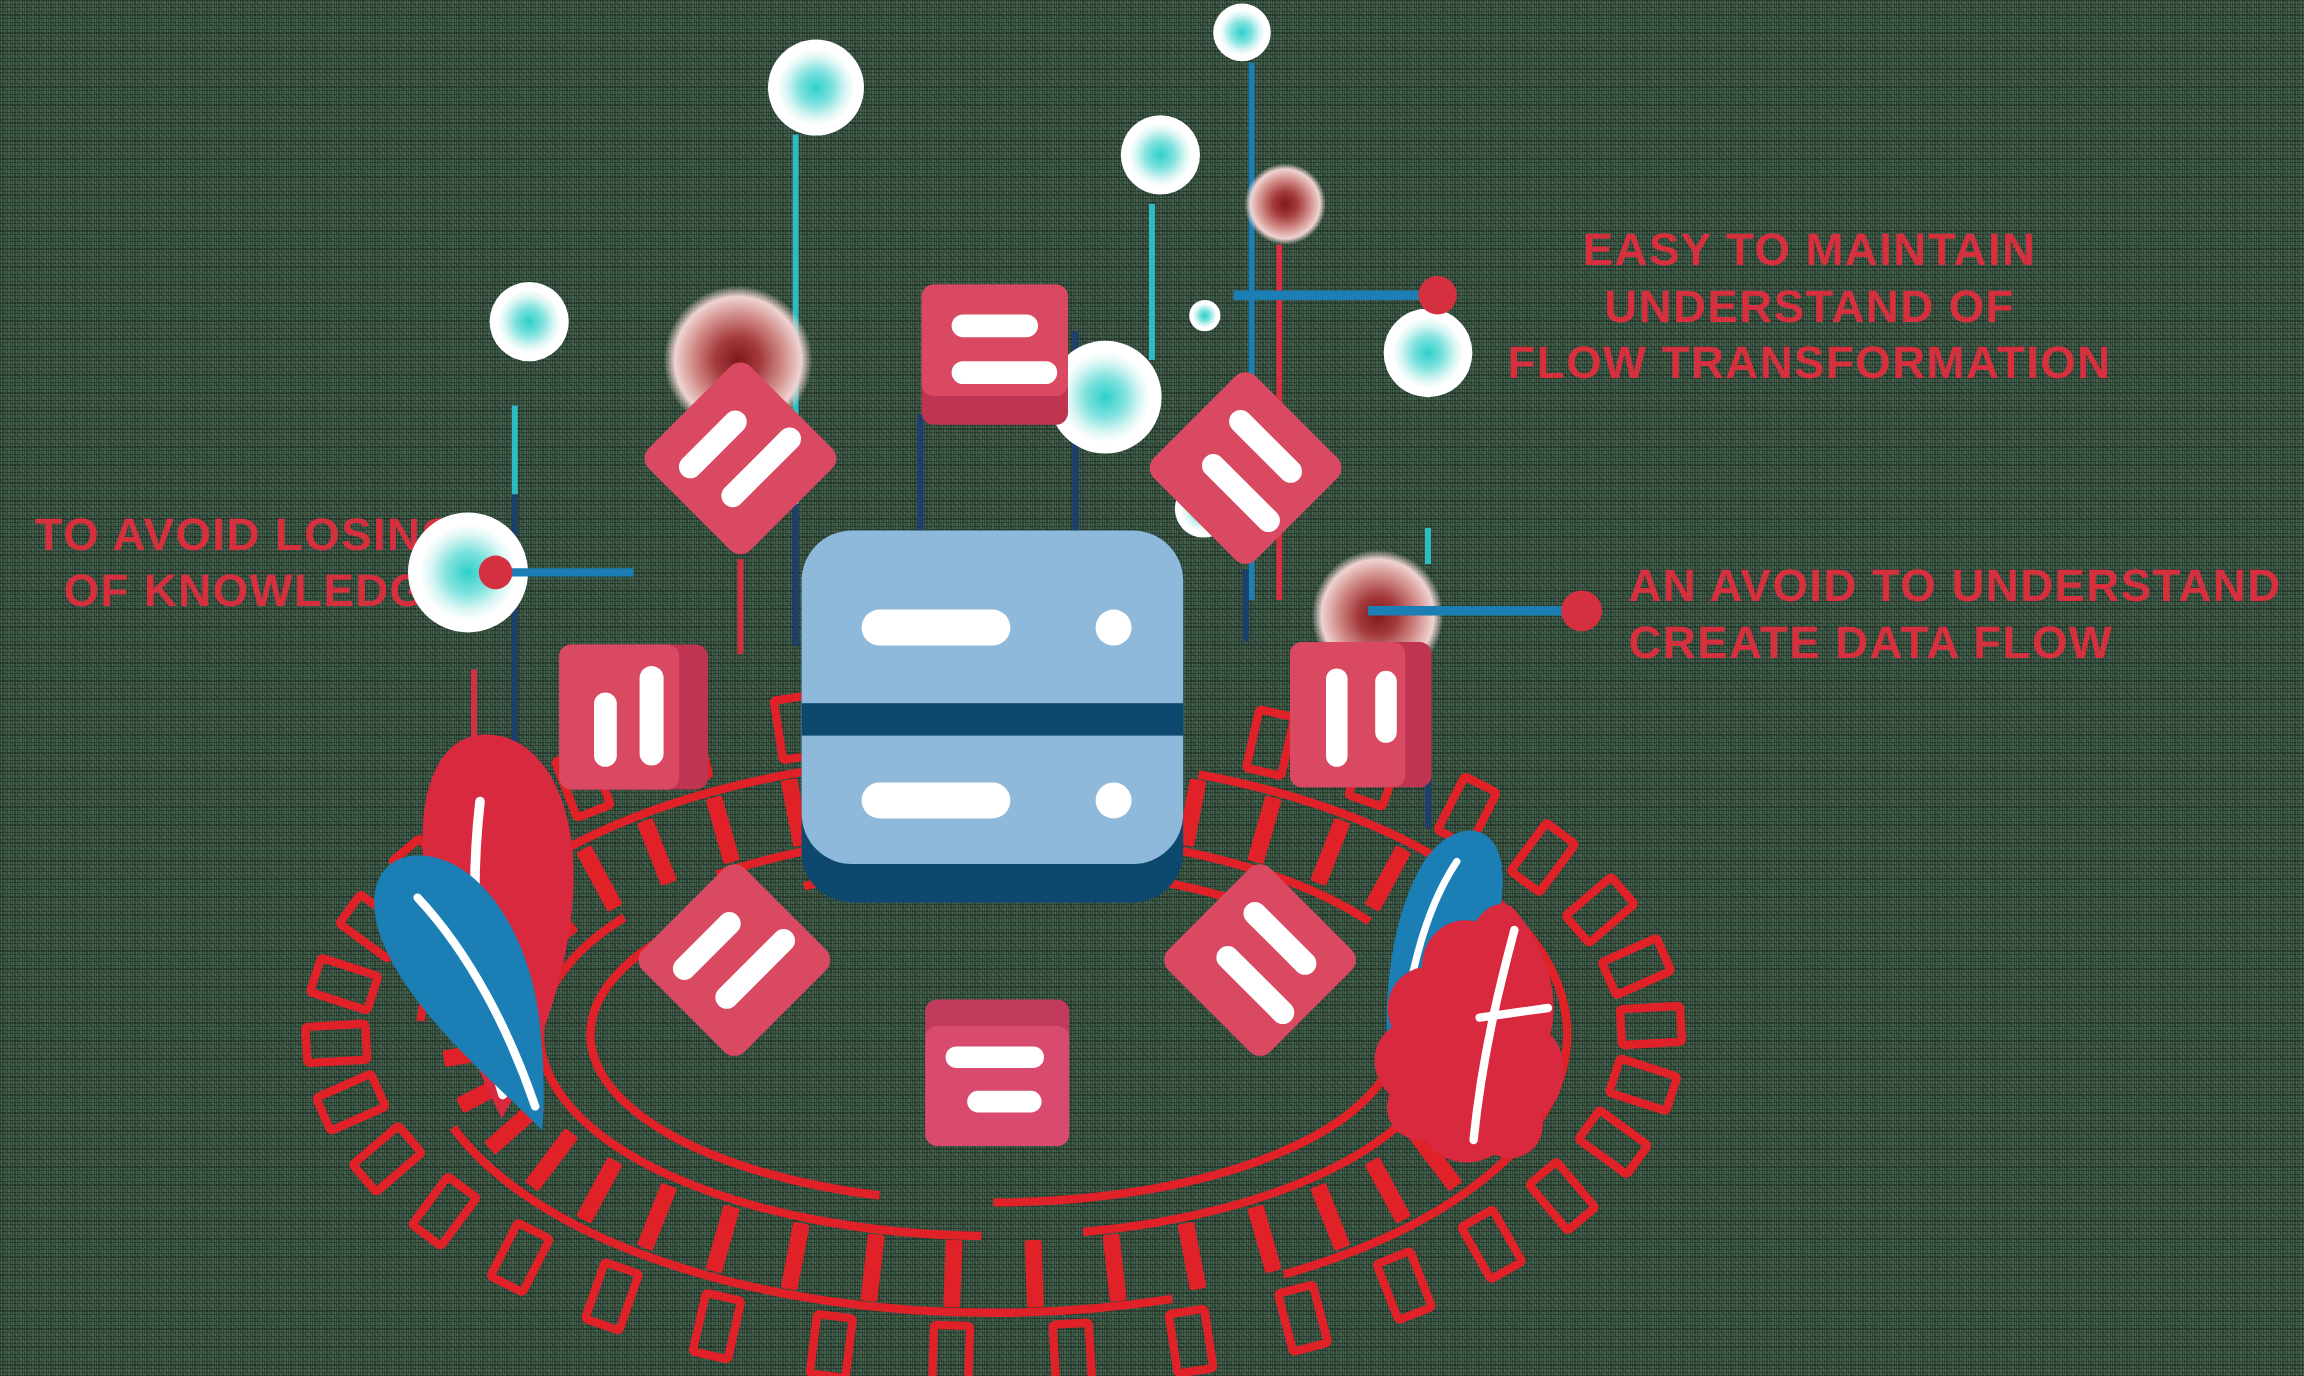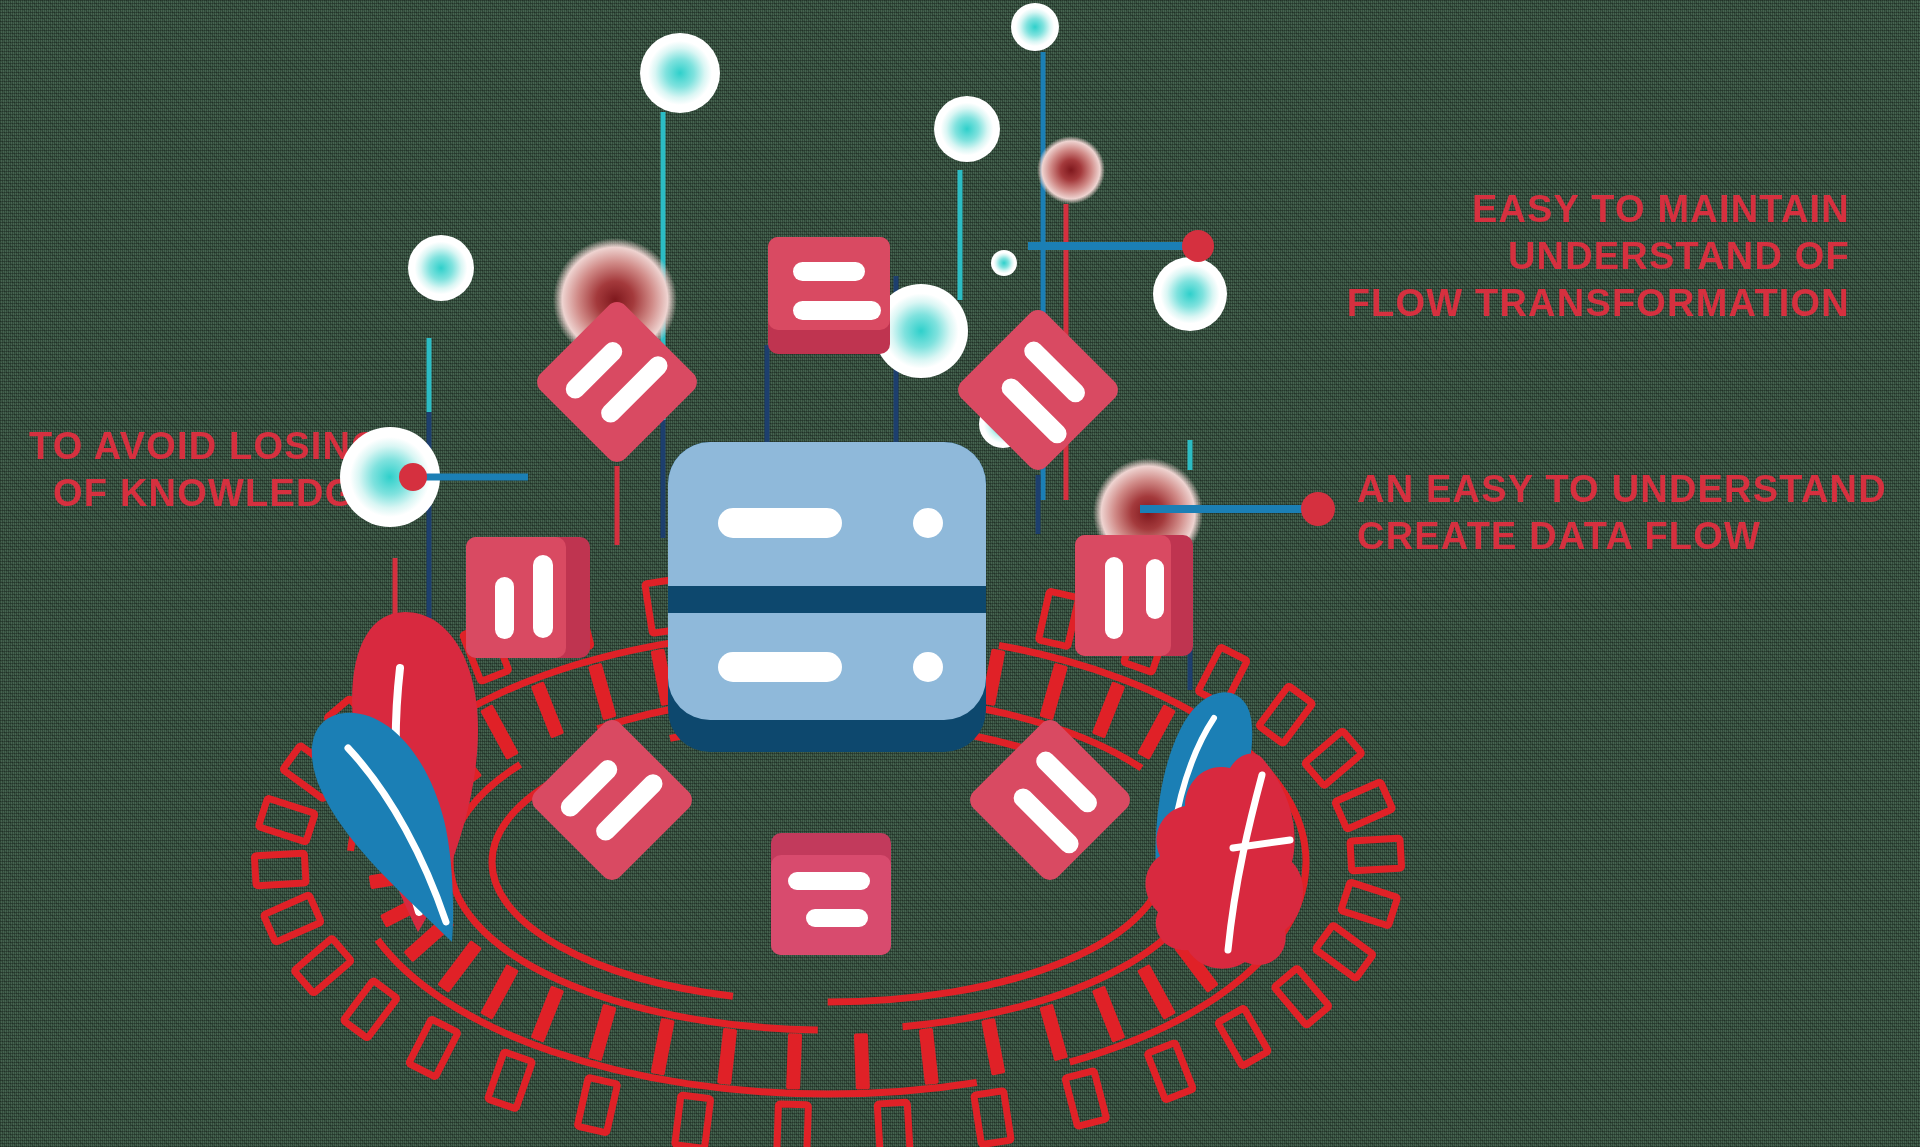--- a/index.html
+++ b/index.html
@@ -24,42 +24,42 @@
   .stage{position:relative;width:1920px;height:1147px;background:var(--bg);overflow:hidden;}
   
   .noise{position:absolute;inset:0;z-index:1;
     background-image:
       repeating-linear-gradient(0deg, rgba(0,0,0,.28) 0 1px, transparent 1px 3px),
       repeating-linear-gradient(90deg, rgba(5,20,10,.30) 0 1px, transparent 1px 2px),
       repeating-linear-gradient(45deg, rgba(0,0,0,.12) 0 1px, transparent 1px 4px);
   }
   .callout{position:absolute;z-index:2;color:var(--callout-red);font-weight:700;
     font-size:38px;line-height:47px;letter-spacing:1.2px;}
-  .callout-maintain{left:1250px;top:186px;width:600px;text-align:right;}
+  .callout-maintain{left:1208px;top:186px;width:600px;text-align:center;}
   .callout-avoid{left:0;top:423px;width:382px;text-align:right;}
   .callout-understand{left:1357px;top:466px;width:563px;text-align:left;}
   .art{position:absolute;inset:0;z-index:3;}
 </style>
 </head>
 <body>
 
 <div class="stage">
   <div class="noise"></div>
 
   <div class="callout callout-maintain">
     <div>EASY TO MAINTAIN</div>
     <div>UNDERSTAND OF</div>
     <div>FLOW TRANSFORMATION</div>
   </div>
   <div class="callout callout-avoid">
     <div>TO AVOID LOSING</div>
     <div>OF KNOWLEDGE</div>
   </div>
   <div class="callout callout-understand">
-    <div>AN EASY TO UNDERSTAND</div>
+    <div>AN AVOID TO UNDERSTAND</div>
     <div>CREATE DATA FLOW</div>
   </div>
 
   <svg class="art" viewBox="0 0 1920 1147">
     <defs>
       <radialGradient id="gradTeal">
         <stop offset="0%" stop-color="#2fd0cb"></stop>
         <stop offset="35%" stop-color="#7fe2de"></stop>
         <stop offset="62%" stop-color="#d9f6f4"></stop>
         <stop offset="80%" stop-color="#ffffff"></stop>

